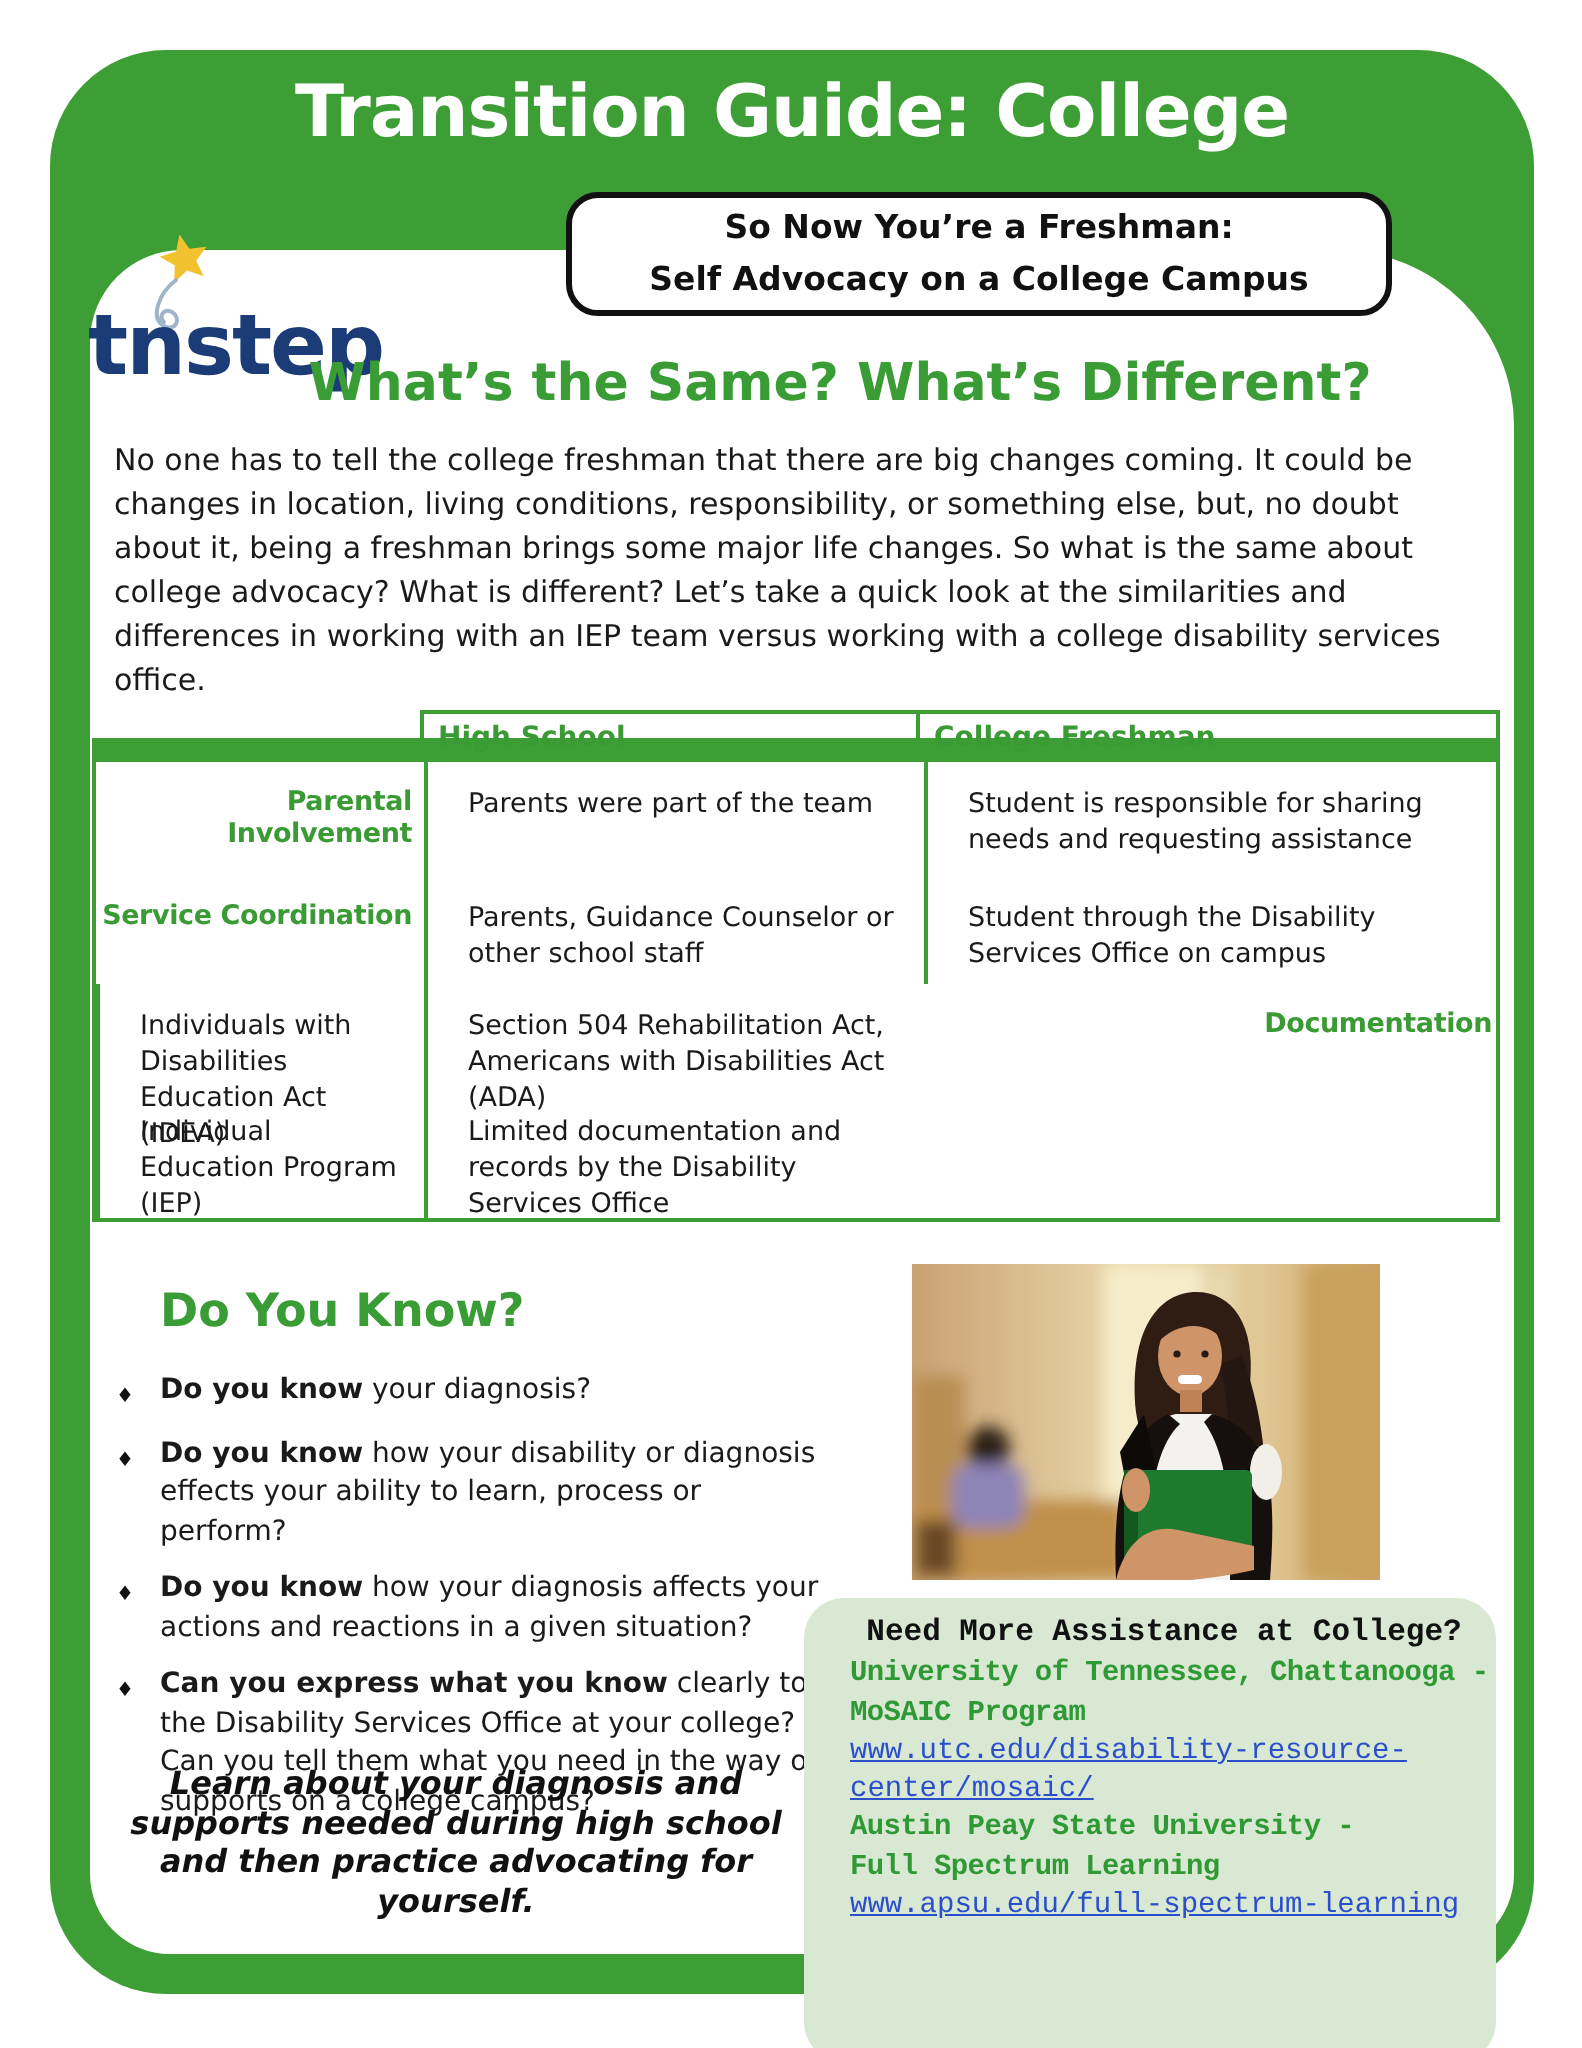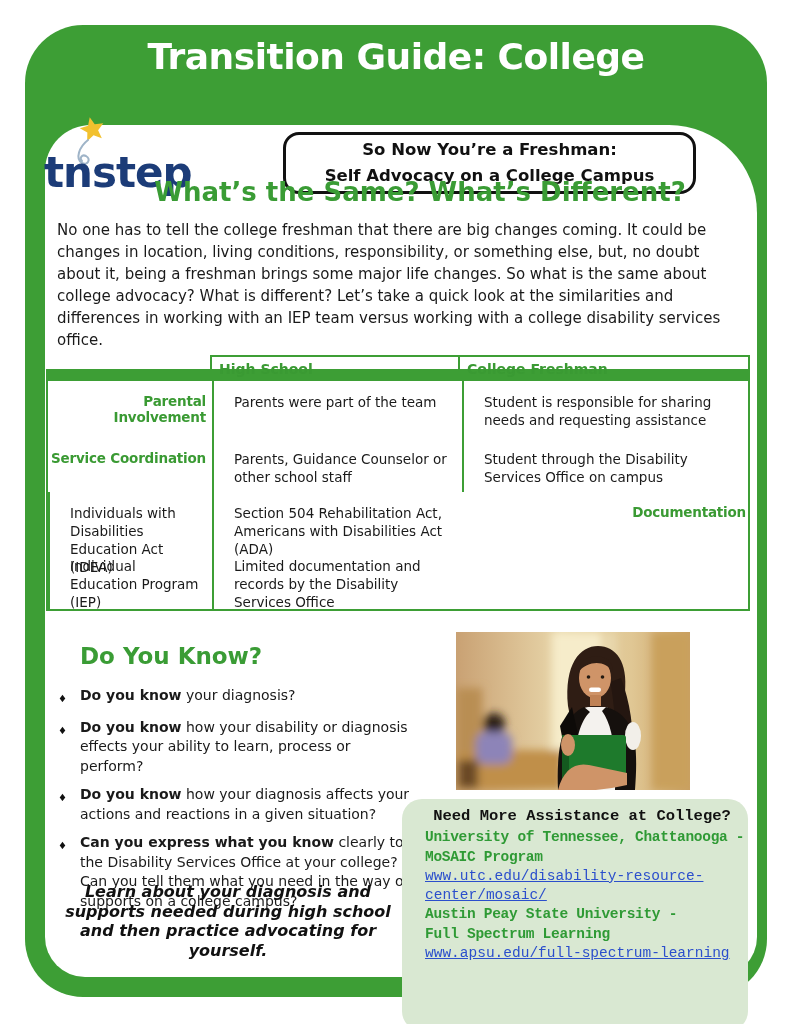--- a/index.html
+++ b/index.html
@@ -12,21 +12,21 @@
            background:#3D9E35; border-radius:58px; }
   .content { position:absolute; left:45px; top:125px; width:712px; height:852px;
              background:#ffffff; border-radius:46px 88px 40px 40px; }
 
   .doc-title { position:absolute; left:25px; top:36px; width:742px; text-align:center;
                color:#ffffff; font-size:36px; font-weight:bold; letter-spacing:-0.5px; }
 
   .badge { position:absolute; left:283px; top:96px; width:413px; height:62px;
            background:#ffffff; border:3px solid #111111; border-radius:16px;
            display:flex; flex-direction:column; justify-content:center; align-items:center;
-           font-size:16.5px; font-weight:bold; color:#111111; line-height:1.55;margin-top:36px; }
+           font-size:16.5px; font-weight:bold; color:#111111; line-height:1.55; }
 
   .logo { position:absolute; left:44px; top:116px; width:170px; height:92px; }
   .logo-star { position:absolute; left:22px; top:0; }
   .logo-text { position:absolute; left:0; top:32px; font-size:42px; font-weight:bold;
                color:#1C3C78; letter-spacing:-1px;text-align:right; }
 
   .main-heading { position:absolute; left:120px; top:177px; width:600px; text-align:center;
                   color:#3A9C35; font-size:26px; font-weight:bold; }
 
   .intro { position:absolute; left:57px; top:219px; width:672px;

